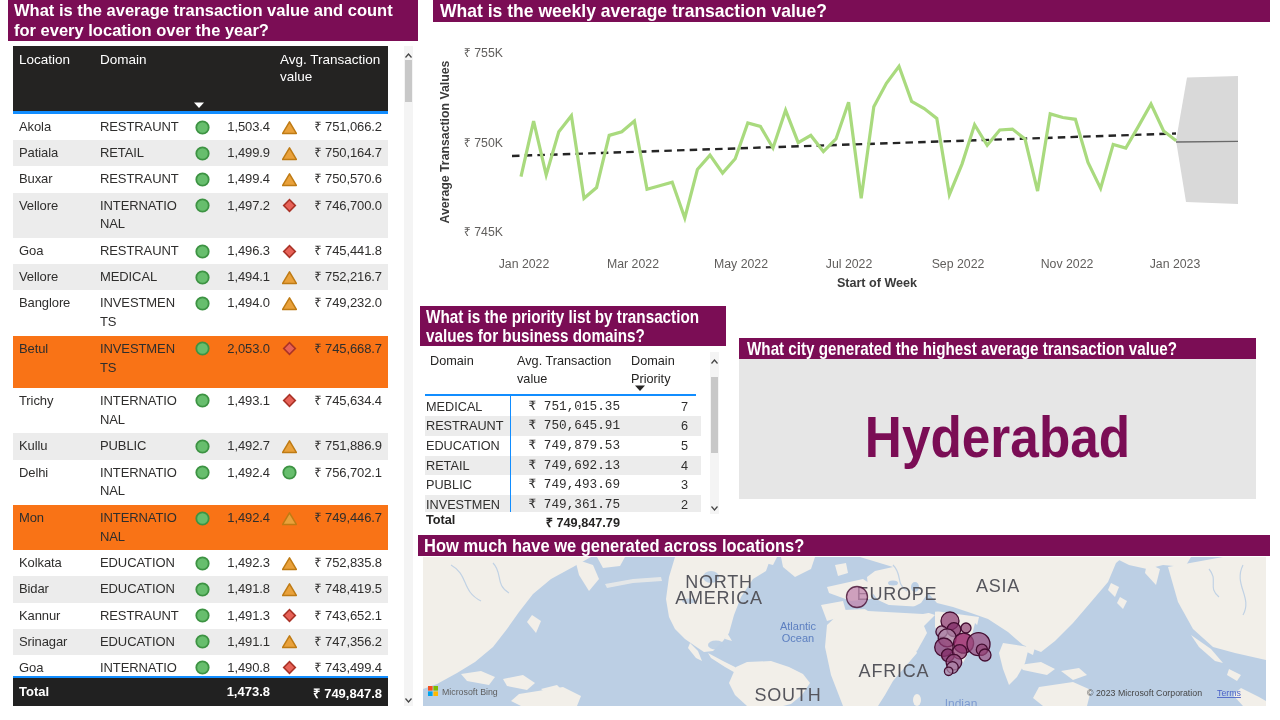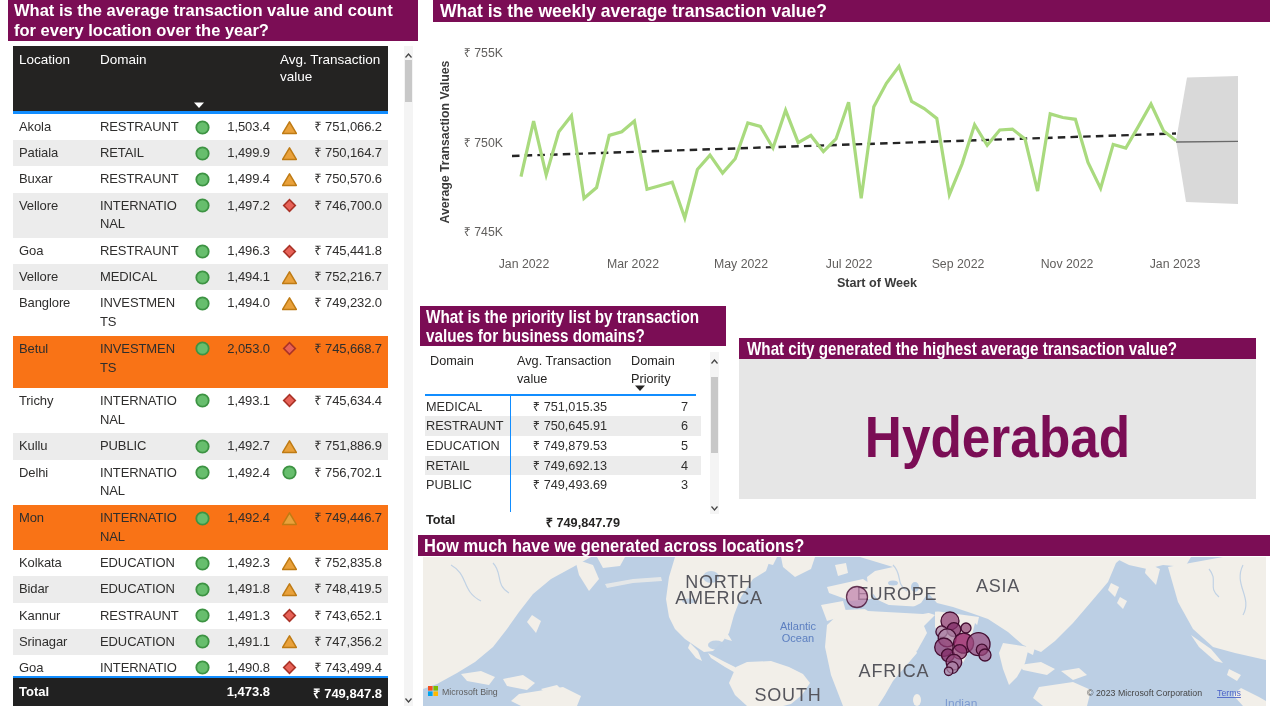--- a/index.html
+++ b/index.html
@@ -21,21 +21,21 @@
   background:#242322; color:#fff; font-size:13.5px; }
 .h { position:absolute; top:5px; line-height:17px; }
 
 .sbar { position:absolute; width:9px; background:#F4F4F4; }
 .thumb { position:absolute; left:1px; width:7px; background:#C8C8C8; }
 
 #prows { position:absolute; left:425px; top:396.5px; width:276px; height:115.5px; overflow:hidden; }
 .pr { position:relative; width:276px; height:19.7px; overflow:hidden; }
 .pc { position:absolute; top:2px; font-size:12.7px; line-height:16px; color:#2f2e2d; }
 .pd { left:1px; width:80px; white-space:nowrap; }
-.pv { left:95px; width:100px; text-align:center; }
+.pv { left:95px; width:100px; text-align:right;font-family:Liberation Mono, monospace; }
 .pp { left:195px; width:68px; text-align:right; }
 .ph { position:absolute; font-size:12.7px; line-height:17.5px; color:#252423; }
 .ax { font-size:12.3px; fill:#605E5C; font-family:"Liberation Sans"; }
 </style></head>
 <body>
 
 <div class="tbar" style="left:8px;top:0;width:410px;height:41px;padding-top:0px;font-size:16.5px;letter-spacing:0">
 What is the average transaction value and count<br>for every location over the year?</div>
 <div id="t1head">
   <div class="h" style="left:6px">Location</div>
@@ -316,20 +316,25 @@
     <div class="pr" style="background:#ECECEC">
       <div class="pc pd">RETAIL</div>
       <div class="pc pv">₹ 749,692.13</div>
       <div class="pc pp">4</div>
     </div>
     <div class="pr" style="background:#fff">
       <div class="pc pd">PUBLIC</div>
       <div class="pc pv">₹ 749,493.69</div>
       <div class="pc pp">3</div>
     </div>
+    <div class="pr" style="background:#ECECEC">
+      <div class="pc pd">INVESTMEN</div>
+      <div class="pc pv">₹ 749,361.75</div>
+      <div class="pc pp">2</div>
+    </div>
   </div>
 <div class="abs" style="left:509.5px;top:394px;width:1.5px;height:136px;background:#118DFF"></div>
 <div class="abs" style="left:425px;top:512px;width:271px;height:18px;background:#fff;font-weight:bold;font-size:12.7px;color:#252423">
   <div style="position:absolute;left:1px;top:1px">Total</div>
   <div style="position:absolute;left:95px;top:1px;width:100px;text-align:right">₹ 749,847.79</div>
 </div>
 <div class="sbar" style="left:710px;top:352px;height:162px"></div>
 <svg class="ic" style="left:710px;top:358px" width="9" height="8">
     <polyline points="1.5,5.5 4.5,2 7.5,5.5" stroke="#444" stroke-width="1.2" fill="none"></polyline>
   </svg>

